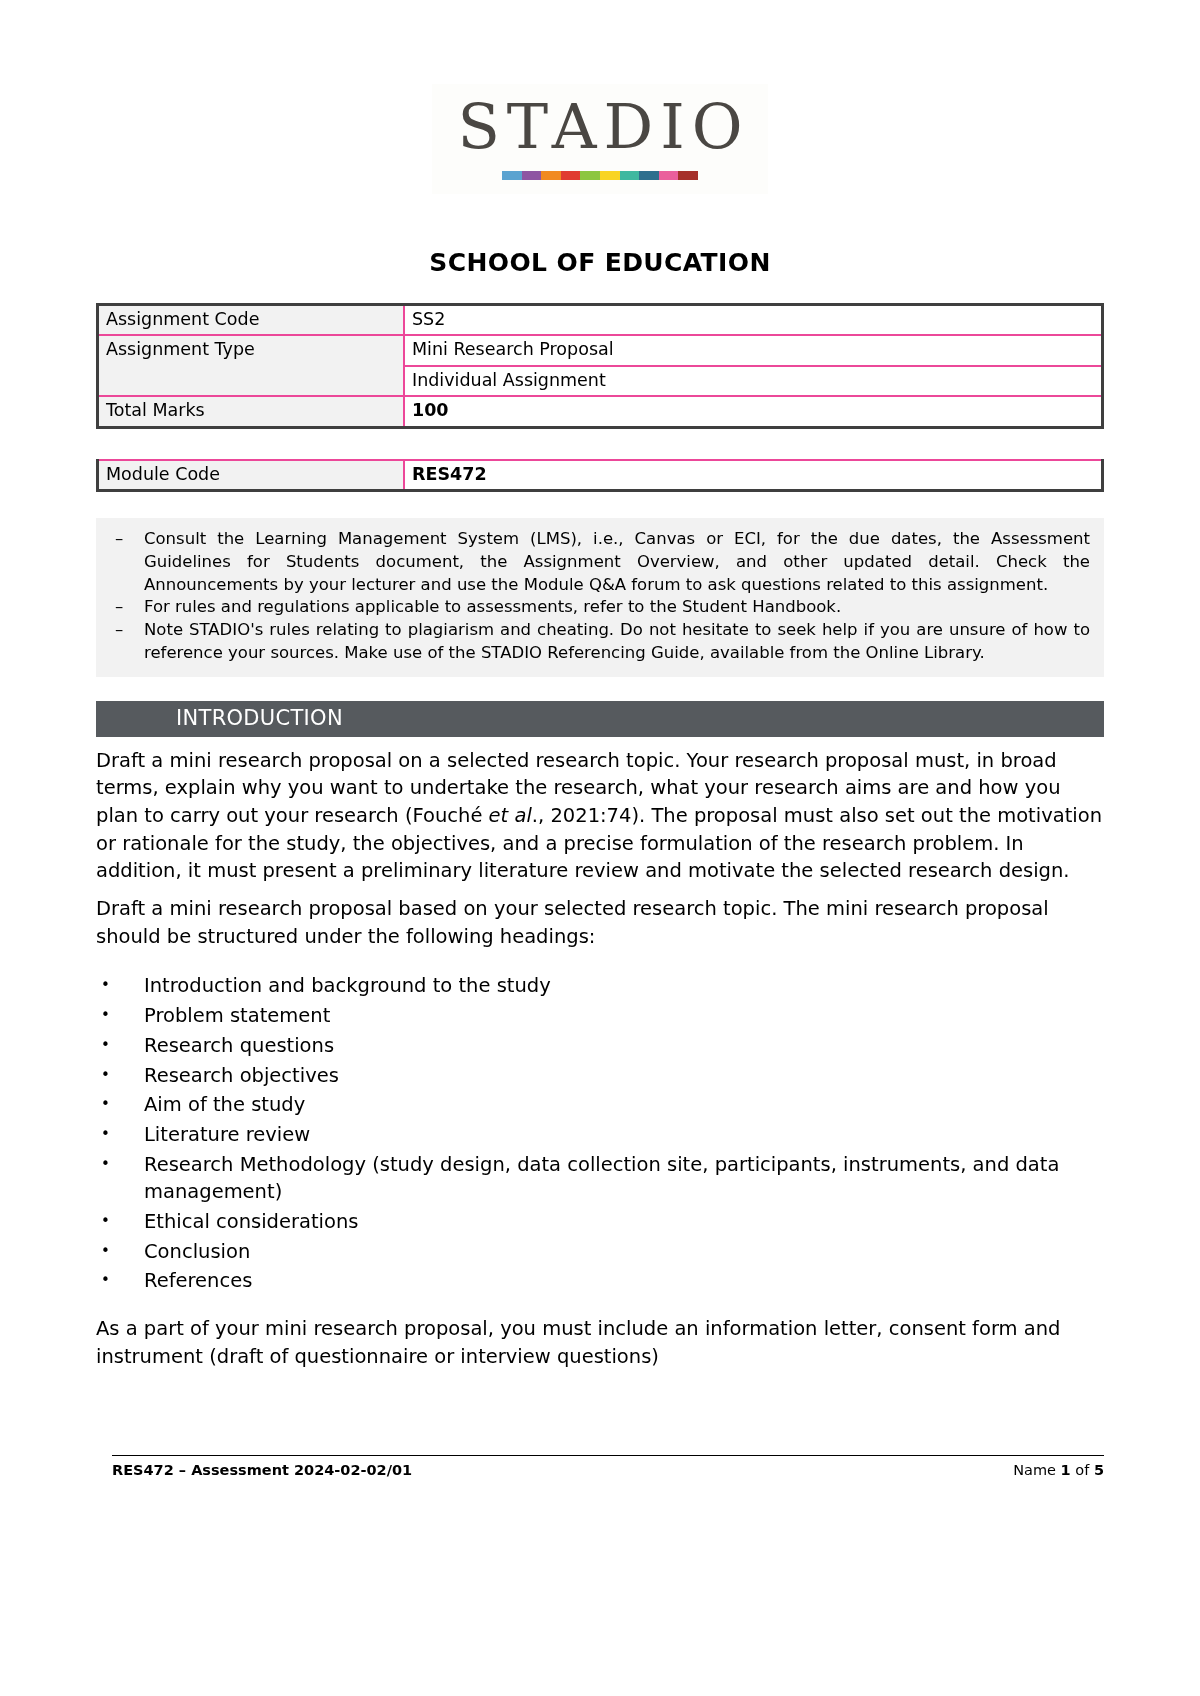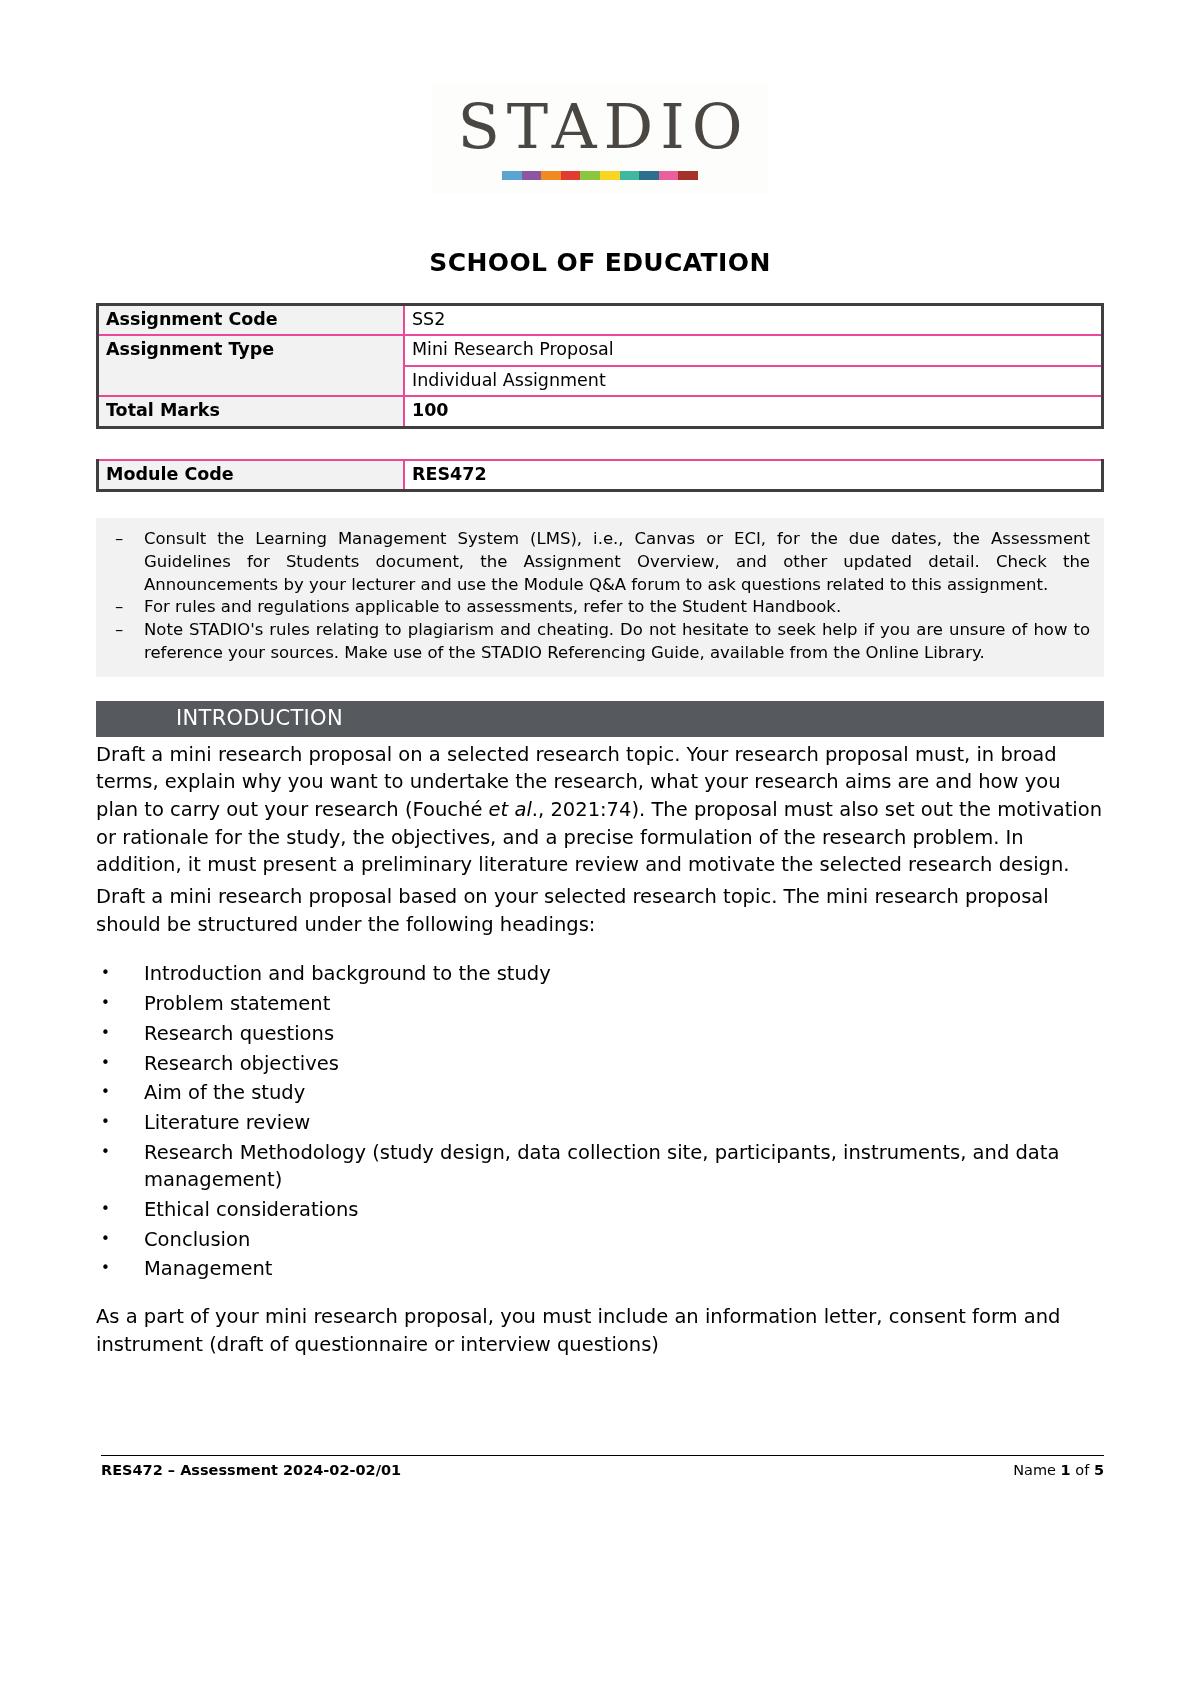--- a/index.html
+++ b/index.html
@@ -78,21 +78,21 @@
     padding: 2px 7px 4px 7px;
     vertical-align: top;
     line-height: 1.28;
   }
   table.meta .outer-l { border-left: 3px solid #3f3f3f; }
   table.meta .outer-r { border-right: 3px solid #3f3f3f; }
   table.meta tr.first td { border-top: 3px solid #3f3f3f; }
   table.meta tr.last td { border-bottom: 3px solid #3f3f3f; }
   table.meta .lbl {
     width: 290px;
-    font-weight: bold;
+    font-weight: normal;
     background: #f2f2f2;
     color: #000;
     margin-top: 25px;
   }
   table.meta .val { background: #ffffff; }
   table.meta .val.bold { font-weight: bold; }
 
   
   .notes {
     margin-top: 26px;
@@ -123,21 +123,21 @@
     font-size: 21px;
     letter-spacing: 0.3px;
     padding: 5px 0 7px 80px;
     margin-top: 24px;
   }
 
   
   .para {
     font-size: 19.5px;
     line-height: 1.42;
-    margin-top: 4px;
+    margin-top: 10px;
     text-align: left;
   }
   .para.tight { margin-top: 20px; }
   .para i { font-style: italic; }
 
   ul.headings {
     list-style: none;
     margin: 22px 0 0 0;
     padding: 0;
     font-size: 19.5px;
@@ -155,21 +155,21 @@
     padding-left: 5px;
     box-sizing: border-box;
     font-size: 15px;
     line-height: 1.75;
   }
   ul.headings li .txt { flex: 1 1 auto; }
 
   
   .footer {
     position: absolute;
-    left: 101px;
+    left: 112px;
     right: 96px;
     bottom: 86px;
   }
   .footer-rule {
     border-top: 1px solid #000;
     margin-bottom: 6px;
   }
   .footer-row {
     display: flex;
     justify-content: space-between;
@@ -286,21 +286,21 @@
     <li>
         <span class="bul">•</span>
         <span class="txt">Ethical considerations</span>
       </li>
     <li>
         <span class="bul">•</span>
         <span class="txt">Conclusion</span>
       </li>
     <li>
         <span class="bul">•</span>
-        <span class="txt">Management</span>
+        <span class="txt">References</span>
       </li>
   </ul>
 
   <div class="para tight">As a part of your mini research proposal, you must include an information letter, consent form and instrument (draft of questionnaire or interview questions)</div>
 
   <div class="footer">
     <div class="footer-rule"></div>
     <div class="footer-row">
       <div class="footer-left">RES472 – Assessment 2024-02-02/01</div>
       <div class="footer-right"><span>Name </span><b>1</b><span> of </span><b>5</b></div>

